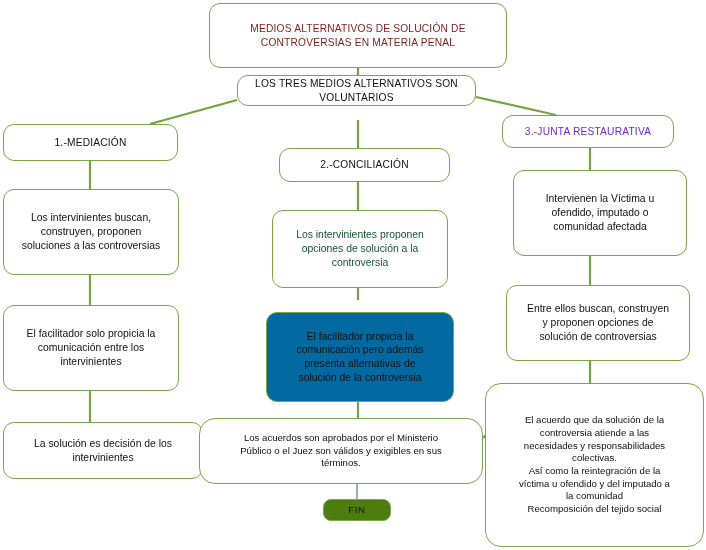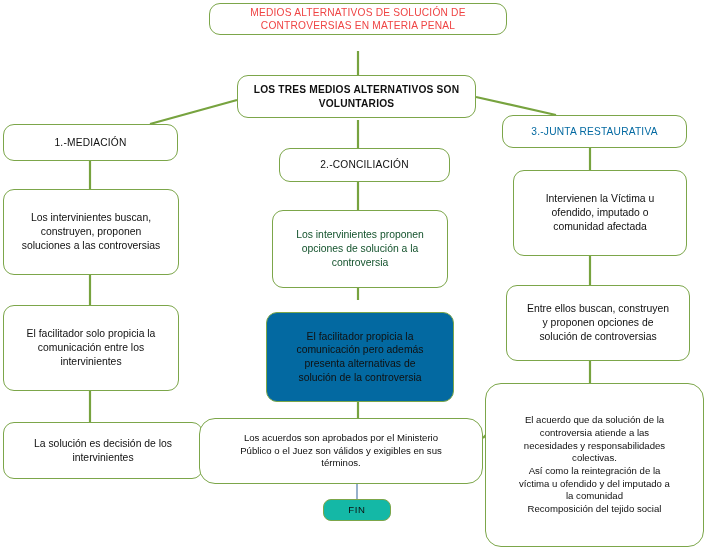--- a/index.html
+++ b/index.html
@@ -66,35 +66,35 @@
       <polyline points="358,288 358,300" fill="none" stroke="#77a33f" stroke-width="2.2"></polyline>
       <polyline points="358,390 358,418" fill="none" stroke="#77a33f" stroke-width="2.2"></polyline>
       <polyline points="590,148 590,170" fill="none" stroke="#77a33f" stroke-width="2.2"></polyline>
       <polyline points="590,256 590,285" fill="none" stroke="#77a33f" stroke-width="2.2"></polyline>
       <polyline points="590,361 590,383" fill="none" stroke="#77a33f" stroke-width="2.2"></polyline>
       <polyline points="150,424 199,451" fill="none" stroke="#77a33f" stroke-width="2.2"></polyline>
       <polyline points="530,390 483,438" fill="none" stroke="#77a33f" stroke-width="2.2"></polyline>
       <polyline points="357,484 357,499" fill="none" stroke="#6a8fb5" stroke-width="1.4"></polyline>
     </svg>
   <div id="nodes">
-      <div class="node" style="left: 209px; top: 3px; width: 298px; height: 32px; border-color: rgb(124, 166, 74); background: rgb(255, 255, 255); color: #ef4444;">
+      <div class="node" style="left: 209px; top: 3px; width: 298px; height: 65px; border-color: rgb(124, 166, 74); background: rgb(255, 255, 255); color: #7f1d1d;">
         <span class="txt t-head">MEDIOS ALTERNATIVOS DE SOLUCIÓN DE
 CONTROVERSIAS EN MATERIA PENAL</span>
       </div>
-      <div class="node" style="left: 237px; top: 75px; width: 239px; height: 43px; border-color: rgb(124, 166, 74); background: rgb(255, 255, 255); color: rgb(16, 16, 16); font-weight: bold;">
+      <div class="node" style="left: 237px; top: 75px; width: 239px; height: 31px; border-color: rgb(124, 166, 74); background: rgb(255, 255, 255); color: rgb(16, 16, 16);">
         <span class="txt t-head">LOS TRES MEDIOS ALTERNATIVOS SON
 VOLUNTARIOS</span>
       </div>
       <div class="node" style="left: 3px; top: 124px; width: 175px; height: 37px; border-color: rgb(124, 166, 74); background: rgb(255, 255, 255); color: rgb(16, 16, 16);">
         <span class="txt t-head">1.-MEDIACIÓN</span>
       </div>
       <div class="node" style="left: 279px; top: 148px; width: 171px; height: 34px; border-color: rgb(124, 166, 74); background: rgb(255, 255, 255); color: rgb(16, 16, 16);">
         <span class="txt t-head">2.-CONCILIACIÓN</span>
       </div>
-      <div class="node" style="left: 502px; top: 115px; width: 185px; height: 33px; border-color: rgb(124, 166, 74); background: rgb(255, 255, 255); color: #0369a1;">
+      <div class="node" style="left: 502px; top: 115px; width: 172px; height: 33px; border-color: rgb(124, 166, 74); background: rgb(255, 255, 255); color: #6d28d9;">
         <span class="txt t-head">3.-JUNTA RESTAURATIVA</span>
       </div>
       <div class="node" style="left: 3px; top: 189px; width: 176px; height: 86px; border-color: rgb(124, 166, 74); background: rgb(255, 255, 255); color: rgb(16, 16, 16);">
         <span class="txt t-body">Los intervinientes buscan,
 construyen, proponen
 soluciones a las controversias</span>
       </div>
       <div class="node" style="left: 3px; top: 305px; width: 176px; height: 86px; border-color: rgb(124, 166, 74); background: rgb(255, 255, 255); color: rgb(16, 16, 16);">
         <span class="txt t-body">El facilitador  solo propicia  la
 comunicación entre los
@@ -133,17 +133,17 @@
       <div class="node r-lg" style="left: 485px; top: 383px; width: 219px; height: 164px; border-color: rgb(124, 166, 74); background: rgb(255, 255, 255); color: rgb(16, 16, 16);">
         <span class="txt t-small">El acuerdo que da solución de la
 controversia atiende a las
 necesidades  y responsabilidades
 colectivas.
 Así como la reintegración de la
 víctima u ofendido  y del imputado a
 la comunidad
 Recomposición del tejido social</span>
       </div>
-      <div class="node r-sm" style="left: 323px; top: 499px; width: 68px; height: 22px; border-color: rgb(124, 166, 74); background: #14b8a6; color: rgb(16, 16, 16);">
+      <div class="node r-sm" style="left: 323px; top: 499px; width: 68px; height: 22px; border-color: rgb(124, 166, 74); background: #4d7c0f; color: rgb(16, 16, 16);">
         <span class="txt t-fin">FIN</span>
       </div>
     </div>
 </div>
 
 </body></html>

